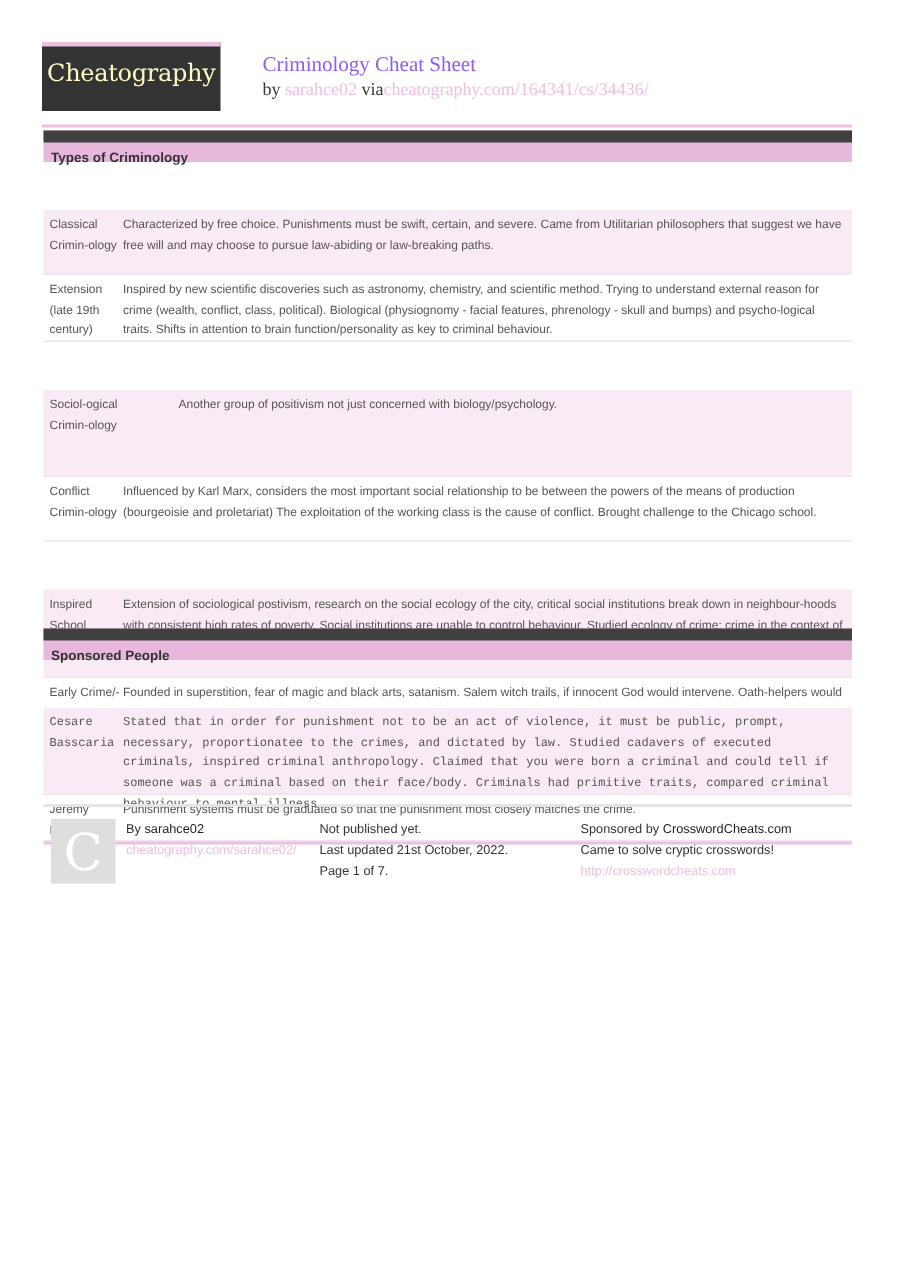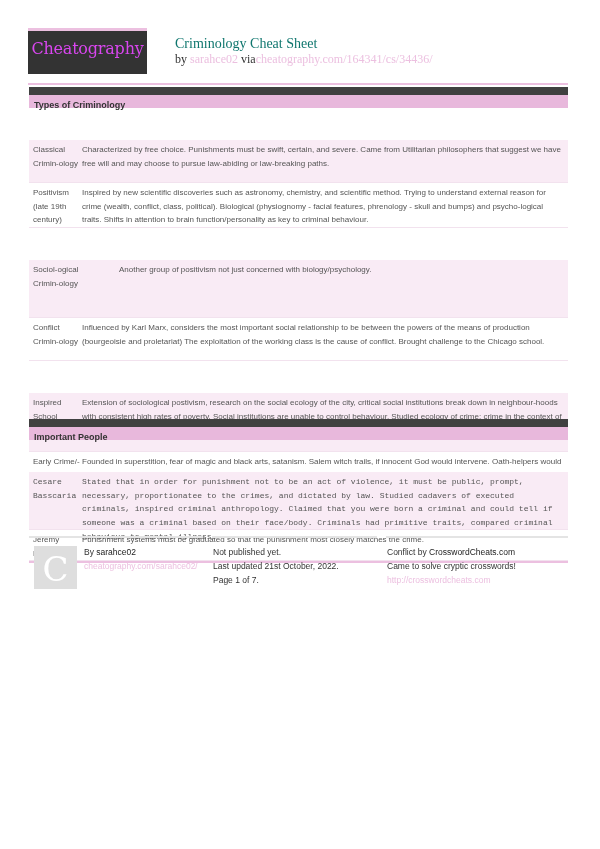--- a/index.html
+++ b/index.html
@@ -1,23 +1,23 @@
 <!DOCTYPE html>
 <html><head>
 <meta charset="utf-8">
 <style>
   * { box-sizing: border-box; margin: 0; padding: 0; }
   html, body { width: 600px; height: 849px; background: #ffffff; }
   body { position: relative; font-family: "Liberation Sans", sans-serif; color: #333333; overflow: hidden; }
 
   .header { position: absolute; left: 28px; top: 28px; width: 540px; height: 58px; }
   .logo { position: absolute; left: 0; top: 0; width: 119px; height: 46px; background: #333333; border-top: 3px solid #ecc0e0; }
-  .logo span { position: absolute; left: 0; right: 0; top: 8px; text-align: center; color: #d946ef; font-family: "DejaVu Serif", serif; font-size: 16px; letter-spacing: -0.2px; }
+  .logo span { position: absolute; left: 0; right: 0; top: 8px; text-align: center; color: #fef9c3; font-family: "DejaVu Serif", serif; font-size: 16px; letter-spacing: -0.2px; }
   .title-block { position: absolute; left: 147px; top: 8px; font-family: "Liberation Serif", serif; }
-  .title { color: #0f766e; font-size: 14px; line-height: 16px; }
+  .title { color: #8b5cf6; font-size: 14px; line-height: 16px; }
   .byline { font-size: 12px; line-height: 15px; color: #333; }
   .byline .link { color: #ecc0e0; }
   .header-rule { position: absolute; left: 0; top: 55px; width: 540px; height: 2px; background: #ecc0e0; }
 
   .section { position: absolute; left: 29px; width: 539px; }
   .section-head { background: #e8b8dc; height: 21px; padding: 5px 0 0 5px; font-size: 9px; font-weight: bold; color: #333; border-top: 8px solid #404040; }
   .row { display: flex; font-size: 8px; line-height: 13.7px; color: #555; padding: 3px 4px 2px 4px; border-bottom: 1px solid #f2e2ee; }
   .row.alt { background: #f9ebf5; margin-top: 32px; }
   .row .term { width: 49px; flex: none; }
   .row .desc { flex: 1; padding-right: 2px; }
@@ -54,21 +54,21 @@
   <div class="header-rule"></div>
 </div>
 
 <div class="section" style="top:87px;">
   <div class="section-head">Types of Criminology</div>
   <div class="row alt" style="height:43px;">
     <div class="term">Classical Crimin-ology</div>
     <div class="desc">Characterized by free choice. Punishments must be swift, certain, and severe. Came from Utilitarian philosophers that suggest we have free will and may choose to pursue law-abiding or law-breaking paths.</div>
   </div>
   <div class="row" style="height:45px;">
-    <div class="term">Positivism (late 19th century)</div>
+    <div class="term">Extension (late 19th century)</div>
     <div class="desc">Inspired by new scientific discoveries such as astronomy, chemistry, and scientific method. Trying to understand external reason for crime (wealth, conflict, class, political). Biological (physiognomy - facial features, phrenology - skull and bumps) and psycho-logical traits. Shifts in attention to brain function/personality as key to criminal behaviour.</div>
   </div>
   <div class="row alt" style="height:58px;gap:37px;">
     <div class="term">Sociol-ogical Crimin-ology</div>
     <div class="desc">Another group of positivism not just concerned with biology/psychology.</div>
   </div>
   <div class="row" style="height:43px;">
     <div class="term">Conflict Crimin-ology</div>
     <div class="desc">Influenced by Karl Marx, considers the most important social relationship to be between the powers of the means of production (bourgeoisie and proletariat) The exploitation of the working class is the cause of conflict. Brought challenge to the Chicago school.</div>
   </div>
@@ -77,21 +77,21 @@
     <div class="desc">Extension of sociological postivism, research on the social ecology of the city, critical social institutions break down in neighbour-hoods with consistent high rates of poverty. Social institutions are unable to control behaviour. Studied ecology of crime: crime in the context of where a person lives, as well as socialization of crime: crime occurs where there's an absence of pro-social influence.</div>
   </div>
   <div class="row" style="height:58px;">
     <div class="term">Early Crime/-Pun-ishment</div>
     <div class="desc">Founded in superstition, fear of magic and black arts, satanism. Salem witch trails, if innocent God would intervene. Oath-helpers would speak on behalf of the accused. Common to punish those living outside social norms.</div>
   </div>
   <div class="section-end"></div>
 </div>
 
 <div class="section" style="top:419px;">
-  <div class="section-head">Important People</div>
+  <div class="section-head">Sponsored People</div>
   <div class="row alt" style="height:58px;font-family:Liberation Mono, monospace;">
     <div class="term">Cesare Basscaria</div>
     <div class="desc">Stated that in order for punishment not to be an act of violence, it must be public, prompt, necessary, proportionatee to the crimes, and dictated by law. Studied cadavers of executed criminals, inspired criminal anthropology. Claimed that you were born a criminal and could tell if someone was a criminal based on their face/body. Criminals had primitive traits, compared criminal behaviour to mental illness.</div>
   </div>
   <div class="row" style="height:31px;">
     <div class="term">Jeremy Bentham</div>
     <div class="desc">Punishment systems must be graduated so that the punishment most closely matches the crime.</div>
   </div>
   <div class="section-end"></div>
 </div>
@@ -108,18 +108,18 @@
   </div>
   <div class="fcol fcol2">
     <div class="ftext-wrap">
       <div class="ftext">Not published yet.</div>
       <div class="ftext">Last updated 21st October, 2022.</div>
       <div class="ftext">Page 1 of 7.</div>
     </div>
   </div>
   <div class="fcol fcol3">
     <div class="ftext-wrap">
-      <div class="ftext"><span>Conflict by</span> <b>CrosswordCheats.com</b></div>
+      <div class="ftext"><span>Sponsored by</span> <b>CrosswordCheats.com</b></div>
       <div class="ftext">Came to solve cryptic crosswords!</div>
       <div class="ftext flink">http://crosswordcheats.com</div>
     </div>
   </div>
 </div>
 
 </body></html>

